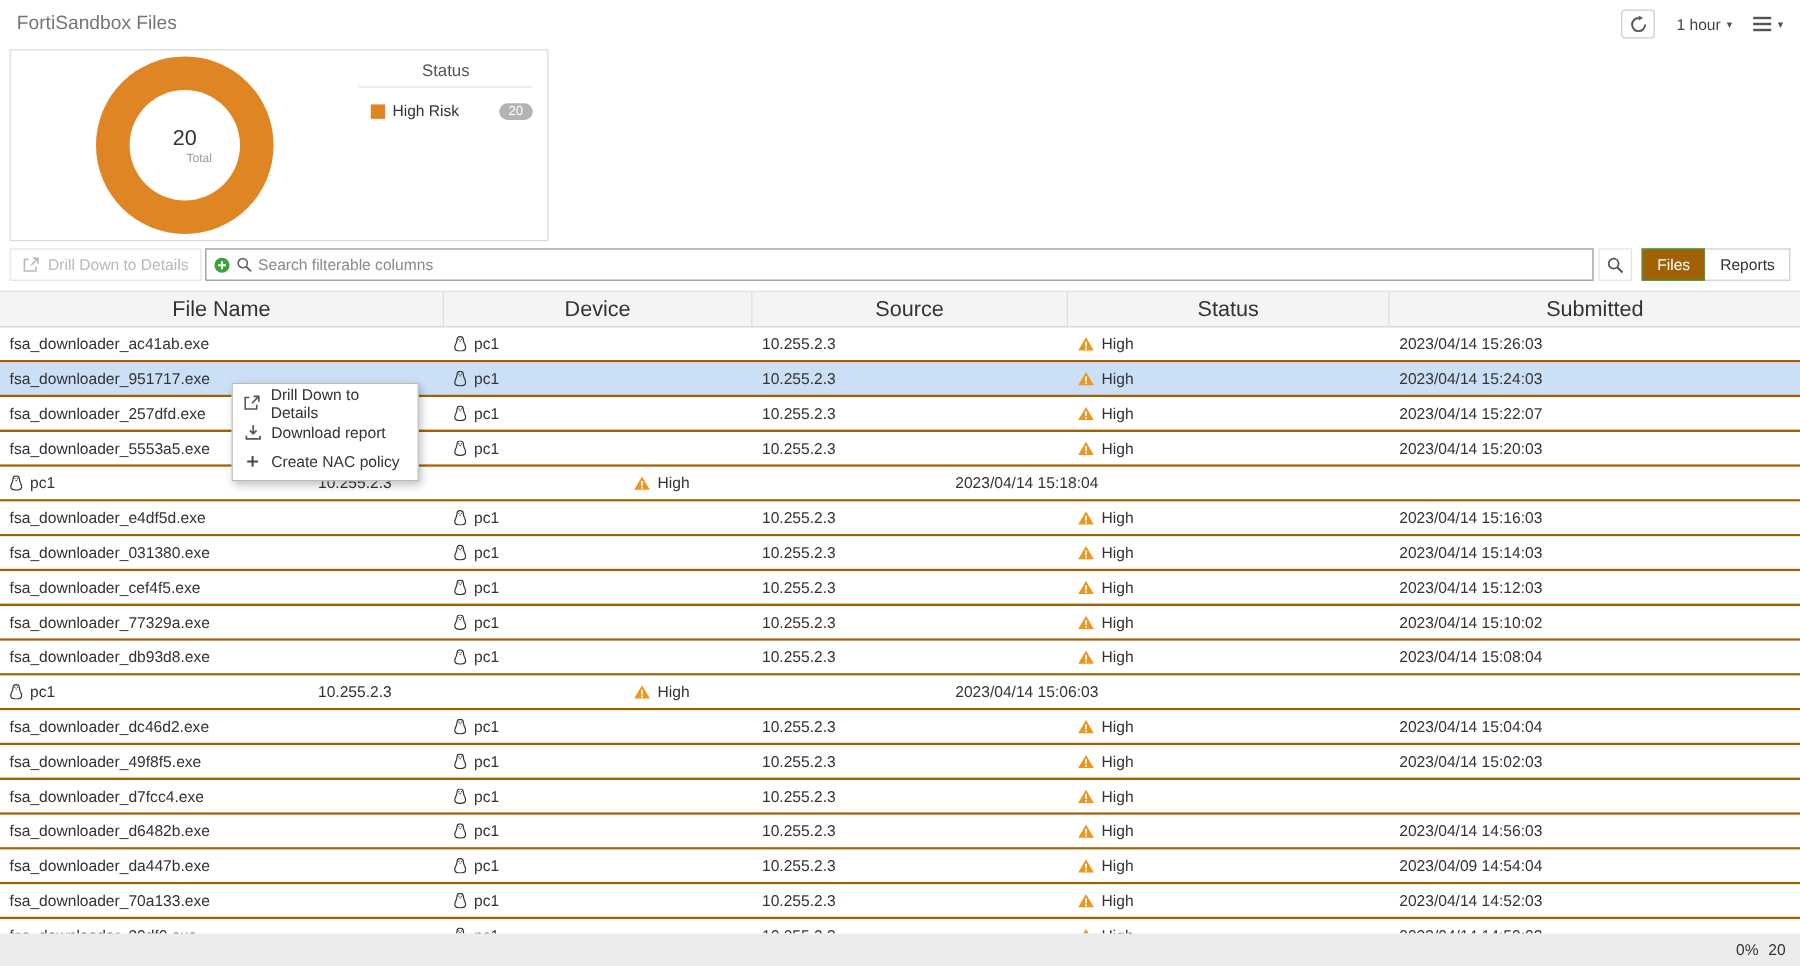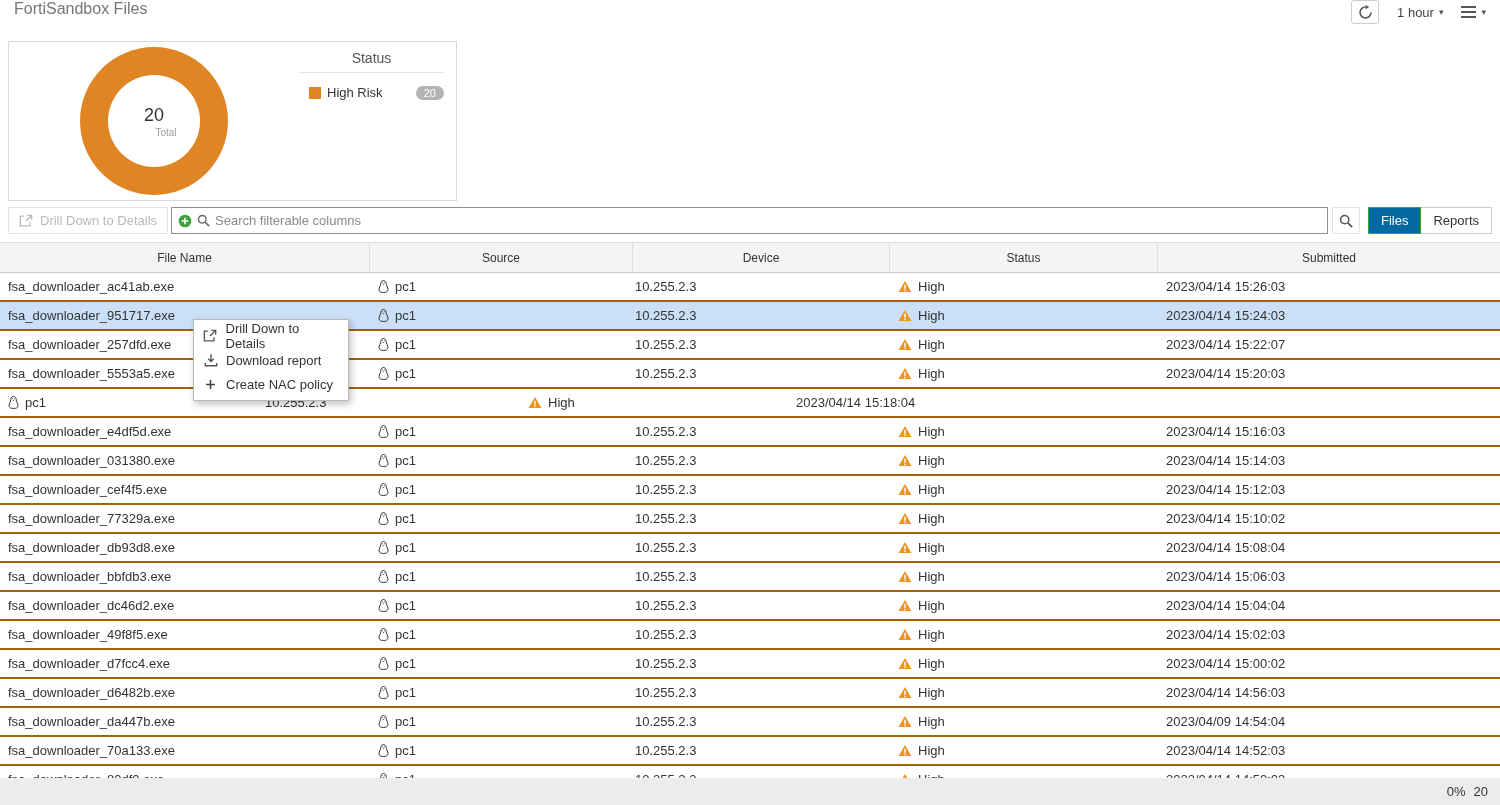--- a/index.html
+++ b/index.html
@@ -1,20 +1,20 @@
 <!DOCTYPE html>
 <html><head>
 <meta charset="utf-8">
 <style>
   * { margin:0; padding:0; box-sizing:border-box; }
   html,body { width:1500px; height:805px; overflow:hidden; }
   body { position:relative; background:#fff; font-family:"Liberation Sans",sans-serif; color:#333; }
 
   
-  .topbar { position:absolute; top:0; left:0; right:0; height:40px; display:flex; align-items:flex-start; justify-content:space-between; padding:0 14px; background:#fff; }
+  .topbar { position:absolute; top:0; left:0; right:0; height:40px; display:flex; align-items:center; justify-content:space-between; padding:0 14px; background:#fff; }
   .page-title { font-size:16px; color:#767676; }
   .topbar-right { display:flex; align-items:center; gap:18px; }
   .icon-btn { width:28px; height:24px; border:1px solid #ccc; border-radius:3px; background:#fff; display:flex; align-items:center; justify-content:center; cursor:pointer; }
   .dropdown { display:flex; align-items:center; gap:5px; font-size:13px; color:#444; cursor:pointer; }
   .caret { font-size:9px; color:#555; }
   .hamburger { display:inline-flex; flex-direction:column; gap:3px; }
   .hamburger span { display:block; width:15px; height:2px; background:#555; }
 
   
   .chart-panel { position:absolute; top:41px; left:8px; width:449px; height:160px; border:1px solid #d9d9d9; background:#fff; display:flex; }
@@ -32,26 +32,26 @@
   
   .toolbar { position:absolute; top:207px; left:8px; right:8px; height:27px; display:flex; align-items:stretch; }
   .drill-btn { display:flex; align-items:center; gap:7px; padding:0 10px; border:1px solid #e3e3e3; background:#fff; color:#b9b9b9; font-size:13px; font-family:inherit; }
   .search-box { flex:1; display:flex; align-items:center; gap:5px; border:1px solid #8f8f8f; background:#fff; padding:0 6px; margin-left:3px; }
   .search-input { flex:1; border:none; outline:none; font-size:13px; font-family:inherit; color:#be185d; background:transparent; }
   .search-input::placeholder { color:#8a8a8a; }
   .search-btn { width:28px; margin-left:4px; border:1px solid #e3e3e3; background:#fff; display:flex; align-items:center; justify-content:center; cursor:pointer; }
   .view-toggle { display:flex; margin-left:8px; }
   .toggle { padding:0 12px; font-size:13px; font-family:inherit; border:1px solid #ccc; background:#fff; color:#333; cursor:pointer; }
   .toggle + .toggle { border-left:none; }
-  .toggle.active { background:#0369a1; border-color:#3fa142; color:#fff; }
+  .toggle.active { background:#a16207; border-color:#3fa142; color:#fff; }
 
   
   .table-wrap { position:absolute; top:242px; left:0; right:0; bottom:27px; overflow:hidden; }
   .thead { display:flex; height:31px; background:#f4f4f4; border-top:1px solid #ddd; border-bottom:1px solid #ccc; }
-  .th { display:flex; align-items:center; justify-content:center; font-size:12px; color:#333; border-right:1px solid #ddd; }
+  .th { display:flex; align-items:center; justify-content:center; font-size:18px; color:#333; border-right:1px solid #ddd; }
   .th:last-child { border-right:none;text-align:right; }
   .col-file { width:370px; }
   .col-device { width:257px; }
   .col-source { width:263px; }
   .col-status { width:268px; }
   .col-submitted { flex:1; }
   .tr { display:flex; height:29px; border-bottom:2px solid #a16207; background:#fff; cursor:pointer; }
   .tr.selected { background:#cbe0f6; }
   .td { display:flex; align-items:center; gap:6px; padding:0 8px; font-size:13px; color:#333; overflow:hidden; white-space:nowrap; }
   .td svg { flex-shrink:0; }
@@ -141,22 +141,22 @@
   </button>
   <div class="view-toggle">
     <button class="toggle active">Files</button>
     <button class="toggle">Reports</button>
   </div>
 </div>
 
 <div class="table-wrap">
   <div class="thead">
     <div class="th col-file">File Name</div>
+    <div class="th col-device">Device</div>
     <div class="th col-source">Source</div>
-    <div class="th col-device">Device</div>
     <div class="th col-status">Status</div>
     <div class="th col-submitted">Submitted</div>
   </div>
   <div class="tbody" id="tbody">
       <div class="tr">
     <div class="td col-file">
           <span class="cell-text">fsa_downloader_ac41ab.exe</span>
         </div>
     <div class="td col-device">
       <svg width="11" height="13" viewBox="0 0 11 13">
@@ -425,23 +425,20 @@
         <rect x="7.15" y="5" width="1.7" height="4.6" fill="#fff"></rect>
         <rect x="7.15" y="10.6" width="1.7" height="1.7" fill="#fff"></rect>
       </svg>
       <span class="cell-text">High</span>
     </div>
     <div class="td col-submitted">
           <span class="cell-text">2023/04/14 15:08:04</span>
         </div>
   </div>
       <div class="tr">
-    <div class="td col-file">
-          <span class="cell-text">fsa_downloader_bbfdb3.exe</span>
-        </div>
     <div class="td col-device">
       <svg width="11" height="13" viewBox="0 0 11 13">
         <path d="M5.5 .5C3.8 .5 2.8 1.8 2.8 3.6c0 .9-.3 1.7-.8 2.7C1.3 7.6 1 8.7 1 9.7 1 11.6 3 12.5 5.5 12.5s4.5-.9 4.5-2.8c0-1-.3-2.1-1-3.4-.5-1-.8-1.8-.8-2.7C8.2 1.8 7.2 .5 5.5 .5z" fill="none" stroke="#333" stroke-width="1"></path>
         <circle cx="4.4" cy="2.8" r=".55" fill="#333"></circle>
         <circle cx="6.6" cy="2.8" r=".55" fill="#333"></circle>
         <path d="M4.6 3.9h1.8L5.5 5z" fill="#333"></path>
       </svg>
       <span class="cell-text">pc1</span>
     </div>
     <div class="td col-source">
@@ -532,23 +529,20 @@
           <span class="cell-text">10.255.2.3</span>
         </div>
     <div class="td col-status">
       <svg width="14" height="13" viewBox="0 0 16 14">
         <path d="M8 .8L15.4 13.4H.6z" fill="#ef941e"></path>
         <rect x="7.15" y="5" width="1.7" height="4.6" fill="#fff"></rect>
         <rect x="7.15" y="10.6" width="1.7" height="1.7" fill="#fff"></rect>
       </svg>
       <span class="cell-text">High</span>
     </div>
-    <div class="td col-submitted">
-          <span class="cell-text">2023/04/14 15:00:02</span>
-        </div>
   </div>
       <div class="tr">
     <div class="td col-file">
           <span class="cell-text">fsa_downloader_d6482b.exe</span>
         </div>
     <div class="td col-device">
       <svg width="11" height="13" viewBox="0 0 11 13">
         <path d="M5.5 .5C3.8 .5 2.8 1.8 2.8 3.6c0 .9-.3 1.7-.8 2.7C1.3 7.6 1 8.7 1 9.7 1 11.6 3 12.5 5.5 12.5s4.5-.9 4.5-2.8c0-1-.3-2.1-1-3.4-.5-1-.8-1.8-.8-2.7C8.2 1.8 7.2 .5 5.5 .5z" fill="none" stroke="#333" stroke-width="1"></path>
         <circle cx="4.4" cy="2.8" r=".55" fill="#333"></circle>
         <circle cx="6.6" cy="2.8" r=".55" fill="#333"></circle>

